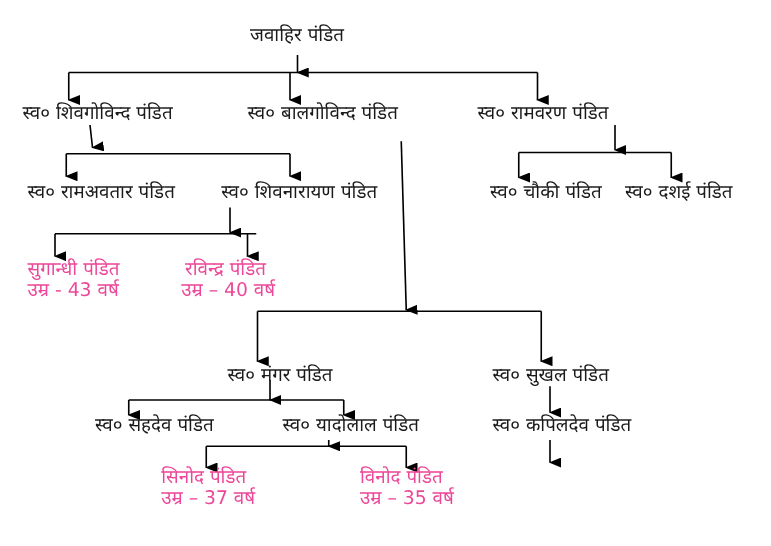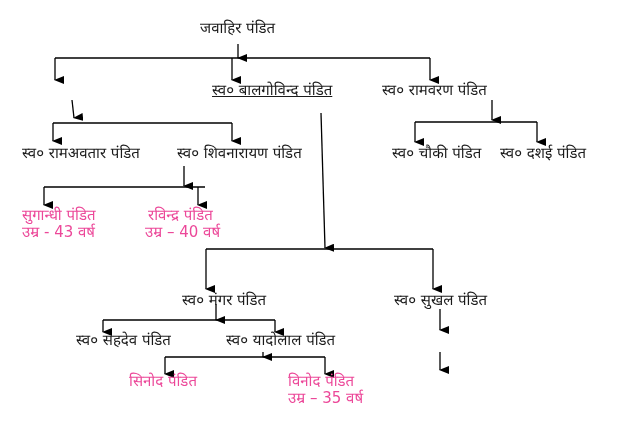--- a/index.html
+++ b/index.html
@@ -60,21 +60,22 @@
       <line x1="165" y1="357" x2="165" y2="374" marker-end="url(#arr)"></line>
       <line x1="325" y1="357" x2="325" y2="374" marker-end="url(#arr)"></line>
 
       <line x1="440" y1="309" x2="440" y2="330" marker-end="url(#arr)"></line>
       <line x1="440" y1="352" x2="440" y2="370" marker-end="url(#arr)"></line>
     </g>
   </svg>
 
   <div class="node" style="left:200px; top:20px;">जवाहिर पंडित</div>
 
-  <div class="node" style="left:212px; top:82px;text-decoration:underline;">स्व० बालगोविन्द पंडित</div>
+  <div class="node" style="left:18px; top:82px;">स्व० शिवगोविन्द पंडित</div>
+  <div class="node" style="left:198px; top:82px;">स्व० बालगोविन्द पंडित</div>
   <div class="node" style="left:382px; top:82px;">स्व० रामवरण पंडित</div>
 
   <div class="node" style="left:22px; top:145px;">स्व० रामअवतार पंडित</div>
   <div class="node" style="left:177px; top:145px;">स्व० शिवनारायण पंडित</div>
 
   <div class="node" style="left:392px; top:145px;">स्व० चौकी पंडित</div>
   <div class="node" style="left:500px; top:145px;">स्व० दशई पंडित</div>
 
   <div class="node blue" style="left:22px; top:207px;">
     <span>सुगान्धी पंडित</span>
@@ -83,22 +84,24 @@
   <div class="node blue" style="left:145px; top:207px;">
     <span style="padding-left:3px;">रविन्द्र पंडित</span>
     <span class="age">उम्र – 40 वर्ष</span>
   </div>
 
   <div class="node" style="left:182px; top:292px;">स्व० मंगर पंडित</div>
   <div class="node" style="left:394px; top:292px;">स्व० सुखल पंडित</div>
 
   <div class="node" style="left:76px; top:332px;">स्व० सहदेव पंडित</div>
   <div class="node" style="left:226px; top:332px;">स्व० यादोलाल पंडित</div>
+  <div class="node" style="left:394px; top:332px;">स्व० कपिलदेव पंडित</div>
 
   <div class="node blue" style="left:129px; top:373px;">
     <span>सिनोद पंडित</span>
+    <span class="age">उम्र – 37 वर्ष</span>
   </div>
   <div class="node blue" style="left:288px; top:373px;">
     <span>विनोद पंडित</span>
     <span class="age">उम्र – 35 वर्ष</span>
   </div>
 
 </div>
 
 </body></html>

